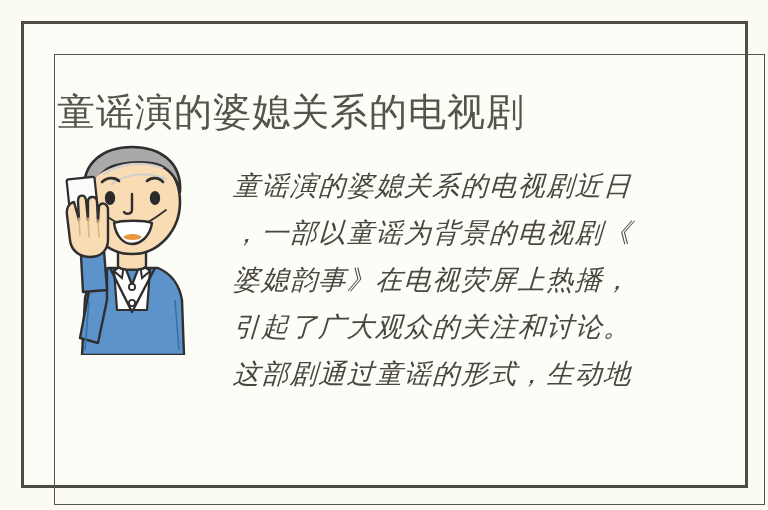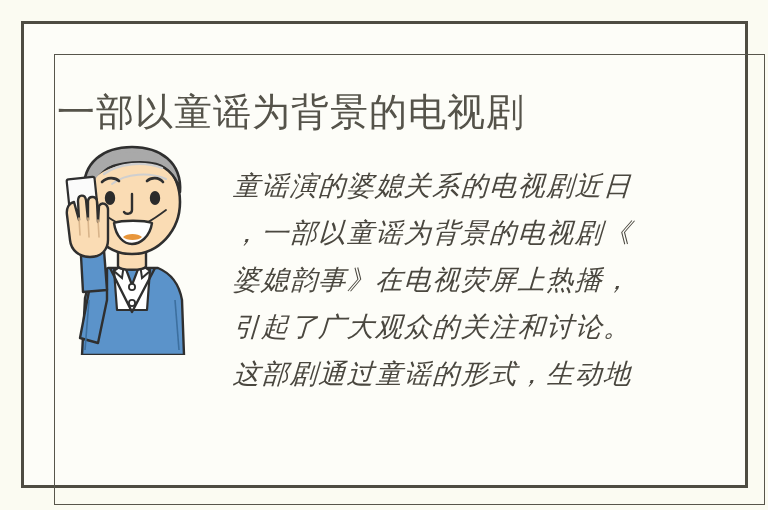--- a/index.html
+++ b/index.html
@@ -103,21 +103,21 @@
 </style>
 </head>
 <body>
 
 <div id="page">
 
   <div class="frame-outer">
     <div class="frame-inner"></div>
   </div>
 
-  <h1 class="title">一部以童谣为背景的电视剧</h1>
+  <h1 class="title">童谣演的婆媳关系的电视剧</h1>
 
   <div class="content">
 
     <div class="illustration">
       <svg width="160" height="215" viewBox="0 0 160 215" xmlns="http://www.w3.org/2000/svg">
 
         <g>
           <path d="M56 128 C44 133, 36 143, 33 158 L30 215 L132 215 L130 160 C127 143, 118 133, 106 128 Z" fill="#5b93ca" stroke="#2f2f2f" stroke-width="2.4" stroke-linejoin="round"></path>
 
           <path d="M55 130 C46 134, 40 141, 37 151 L28 198 L46 203 L55 160 Z" fill="#5b93ca" stroke="#2f2f2f" stroke-width="2.4" stroke-linejoin="round"></path>

